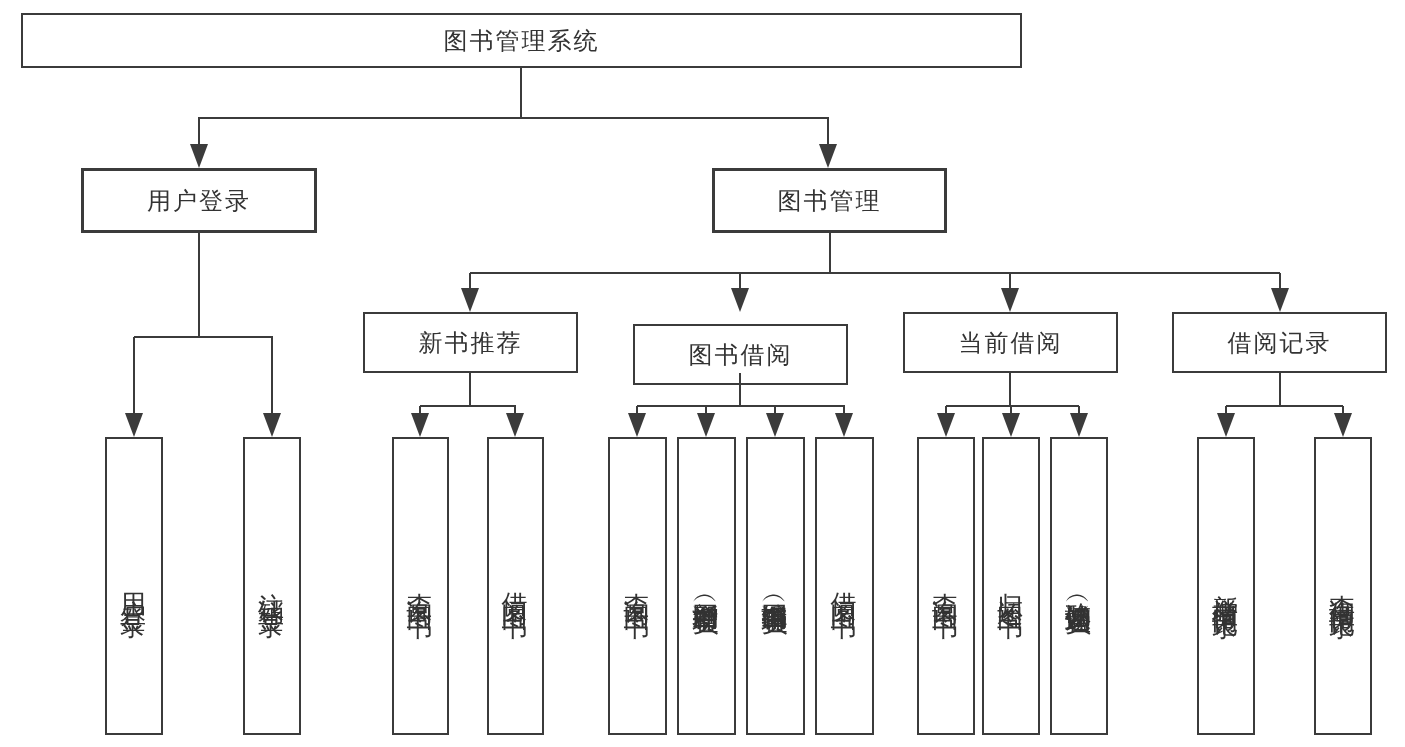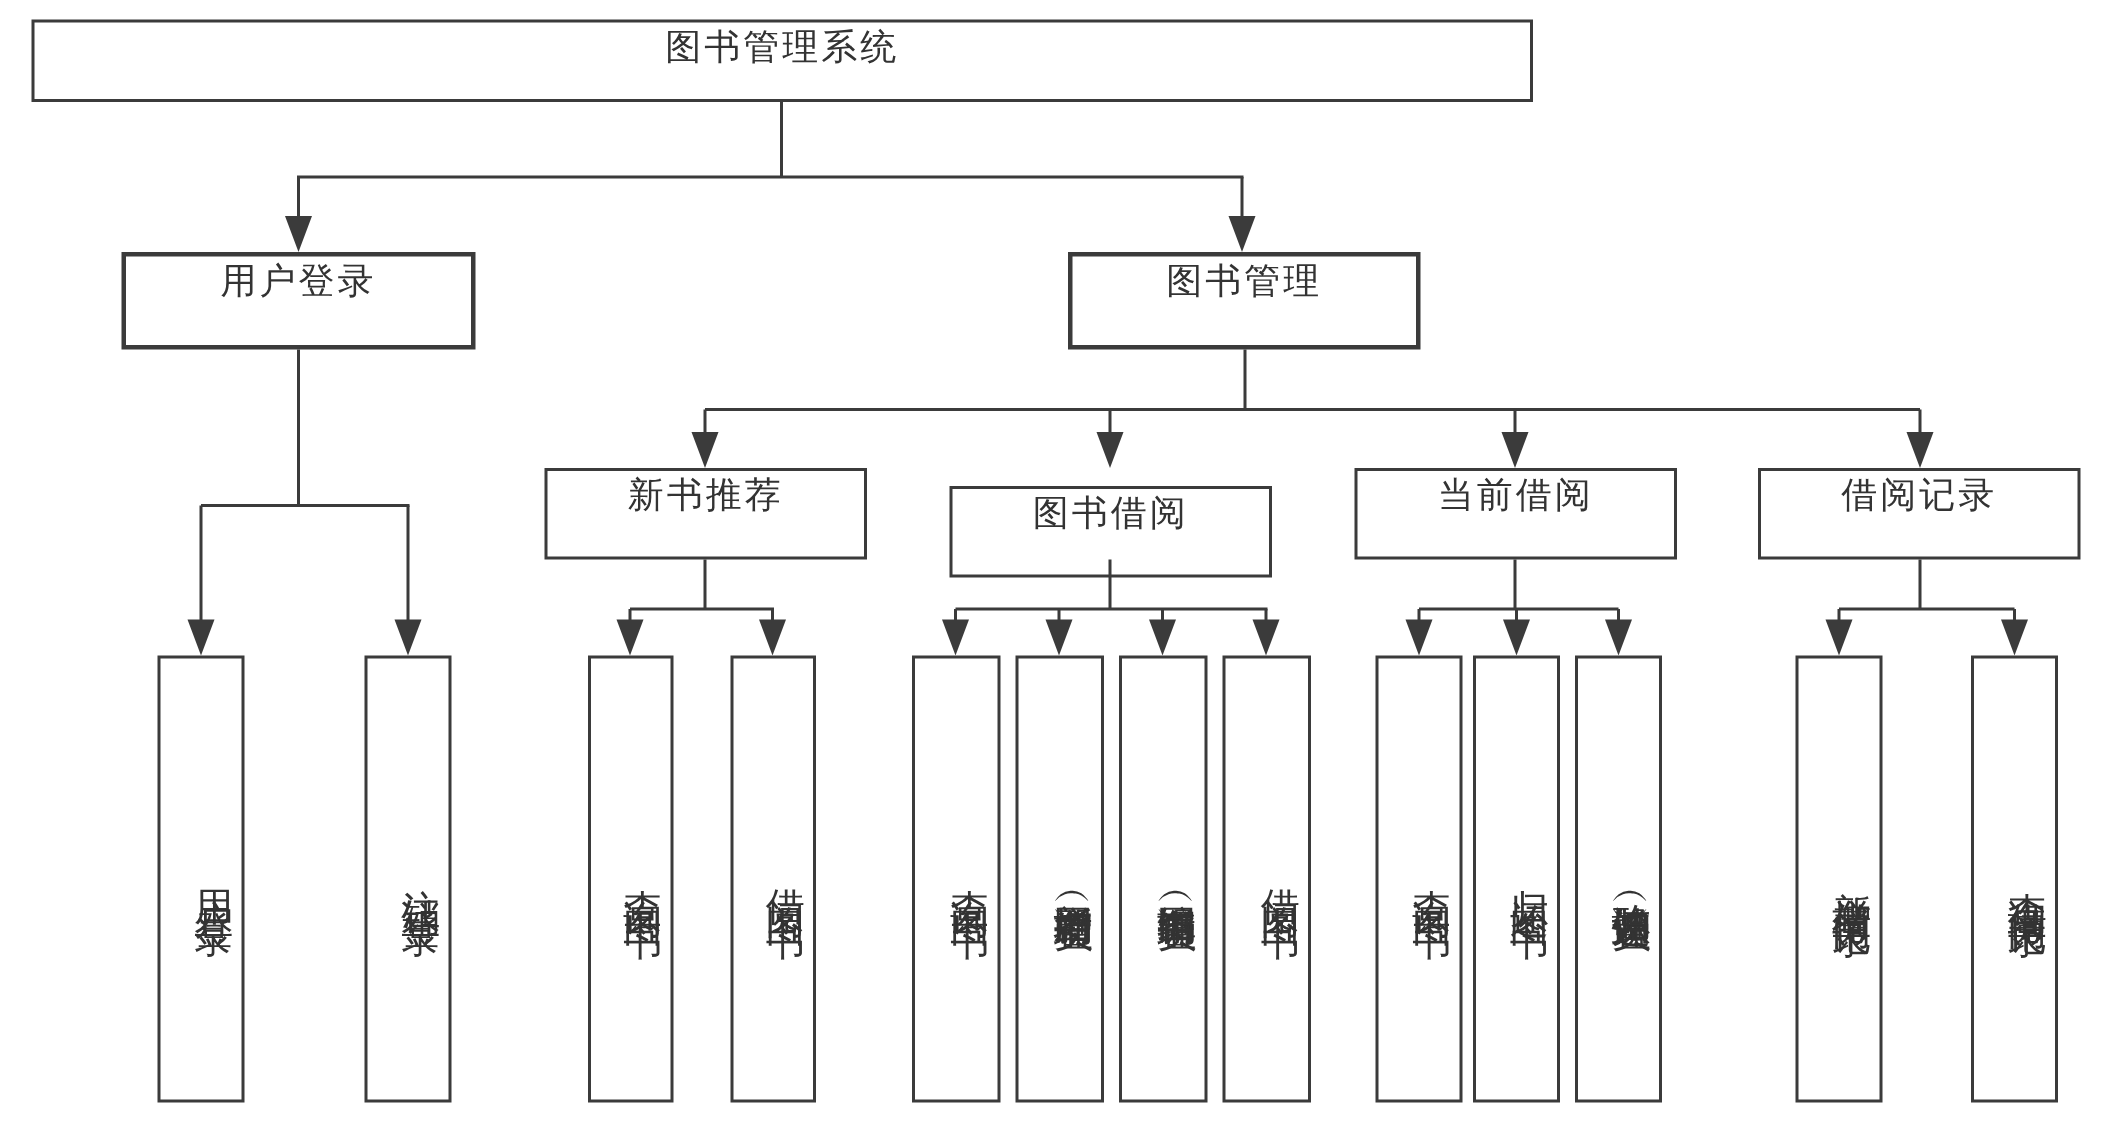--- a/index.html
+++ b/index.html
@@ -8,21 +8,21 @@
   }
   html,body{margin:0;padding:0;background:#ffffff;}
   body{
     font-family:"Liberation Sans","DejaVu Sans",sans-serif;
     width:1405px;height:747px;position:relative;overflow:hidden;
   }
   .stage{position:absolute;left:0;top:0;width:1405px;height:747px;}
   
   .box{
     position:absolute;background:#ffffff;border:2px solid var(--line);
-    display:flex;justify-content:center;
+    display:flex;align-items:center;justify-content:center;
     color:var(--text);box-sizing:border-box;
   }
   .box.h{font-size:24px;letter-spacing:2px;}
   .box.lvl2{border-width:3px;}
   .box.v{
     writing-mode:vertical-rl;text-orientation:mixed;
     font-size:26px;top:437px;height:298px;width:58px;
   }
   .sp6{letter-spacing:7px;}
   .sp4{letter-spacing:4px;}

